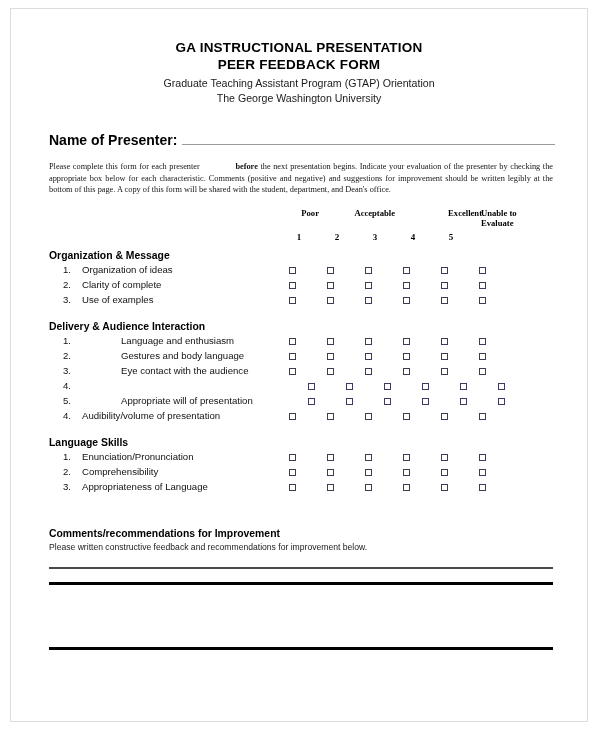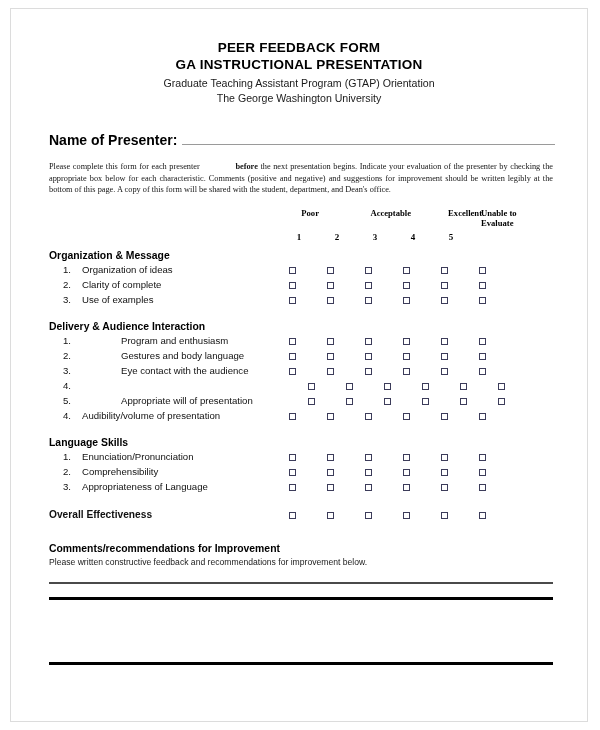--- a/index.html
+++ b/index.html
@@ -181,40 +181,40 @@
   .rule-thin { height: 2px; background: #4a4a4a; margin-top: 15px; }
   .rule-thick-1 { height: 3px; margin-top: 13px; }
   .rule-thick-2 { height: 3px; margin-top: 62px; }
 </style>
 </head>
 <body>
 
 <div id="page">
 
   <div class="doc-header">
+    <div class="title-main">GA INSTRUCTIONAL PRESENTATION</div>
     <div class="title-main">PEER FEEDBACK FORM</div>
-    <div class="title-main">GA INSTRUCTIONAL PRESENTATION</div>
     <div class="title-sub">Graduate Teaching Assistant Program (GTAP) Orientation</div>
     <div class="title-sub2">The George Washington University</div>
   </div>
 
   <div class="presenter-row">
     <span class="presenter-label">Name of Presenter:</span>
     <span class="presenter-rule"></span>
   </div>
 
   <div class="instructions">
     <span>Please complete this form for each presenter </span><b>before</b><span> the next presentation begins. Indicate your evaluation of the presenter by checking the appropriate box below for each characteristic. Comments (positive and negative) and suggestions for improvement should be written legibly at the bottom of this page. A copy of this form will be shared with the student, department, and Dean's office.</span>
   </div>
 
   <div class="grid">
 
     <div class="colhead">
       <div class="lbl" style="left:230px;width:40px;">Poor</div>
-      <div class="lbl" style="left:292px;width:70px;">Acceptable</div>
+      <div class="lbl" style="left:276px;width:70px;">Acceptable</div>
       <div class="lbl" style="left:373px;width:60px;">Excellent</div>
       <div class="lbl" style="left:432px;width:54px;text-align:left;">
         <span>Unable to</span><br>
         <span>Evaluate</span>
       </div>
       <div class="num" style="left:244px;">1</div>
       <div class="num" style="left:282px;">2</div>
       <div class="num" style="left:320px;">3</div>
       <div class="num" style="left:358px;">4</div>
       <div class="num" style="left:396px;">5</div>
@@ -249,21 +249,21 @@
           <span class="box" style="left: 278px;"></span>
           <span class="box" style="left: 316px;"></span>
           <span class="box" style="left: 354px;"></span>
           <span class="box" style="left: 392px;"></span>
           <span class="box" style="left: 430px;"></span>
         </div>
         <div class="gap"></div>
         <div class="section-title">Delivery &amp; Audience Interaction</div>
         <div class="row indent-b">
           <span class="rownum">1.</span>
-          <span class="rowlabel">Program and enthusiasm</span>
+          <span class="rowlabel">Language and enthusiasm</span>
           <span class="box" style="left: 240px;"></span>
           <span class="box" style="left: 278px;"></span>
           <span class="box" style="left: 316px;"></span>
           <span class="box" style="left: 354px;"></span>
           <span class="box" style="left: 392px;"></span>
           <span class="box" style="left: 430px;"></span>
         </div>
         <div class="row indent-b">
           <span class="rownum">2.</span>
           <span class="rowlabel">Gestures and body language</span>
@@ -342,24 +342,20 @@
           <span class="box" style="left: 278px;"></span>
           <span class="box" style="left: 316px;"></span>
           <span class="box" style="left: 354px;"></span>
           <span class="box" style="left: 392px;"></span>
           <span class="box" style="left: 430px;"></span>
         </div>
       </div>
 
     <div class="gap"></div>
 
-    <div class="row plain">
-      <span class="rowlabel">Overall Effectiveness</span>
-      <span id="overall-boxes-host"></span>
-    <span class="box" style="left: 240px;"></span><span class="box" style="left: 278px;"></span><span class="box" style="left: 316px;"></span><span class="box" style="left: 354px;"></span><span class="box" style="left: 392px;"></span><span class="box" style="left: 430px;"></span></div>
 
   </div>
 
   <div class="comments">
     <div class="comments-title">Comments/recommendations for Improvement</div>
     <div class="comments-sub">Please written constructive feedback and recommendations for improvement below.</div>
   </div>
 
   <div class="rule rule-thin"></div>
   <div class="rule rule-thick-1"></div>

